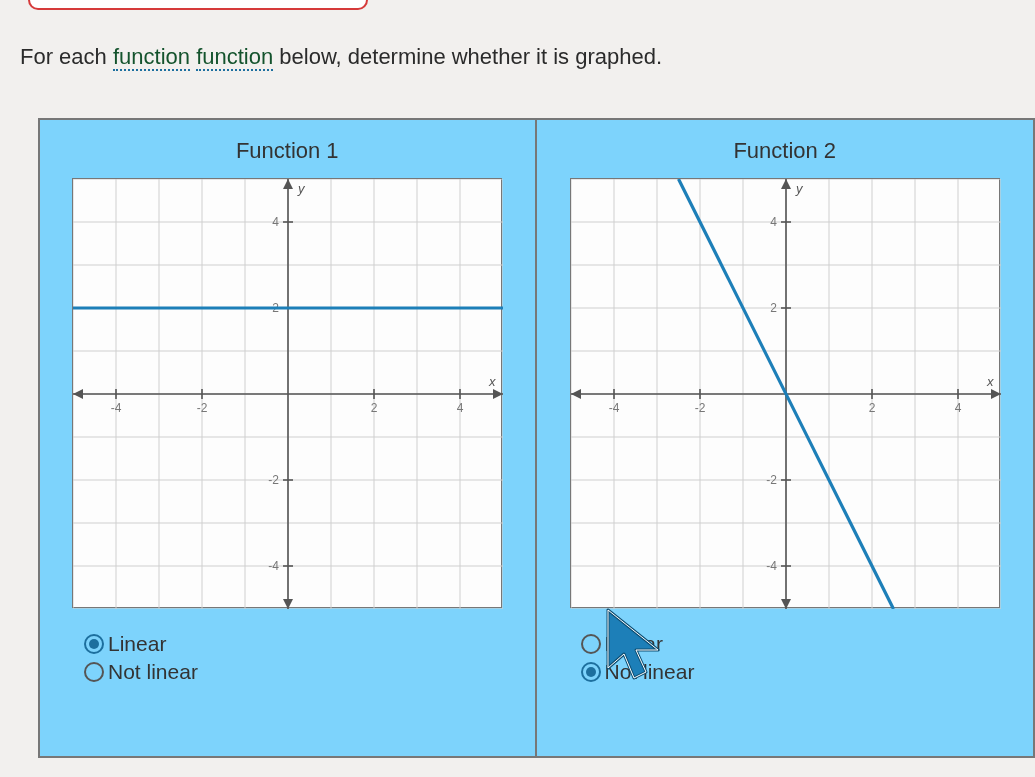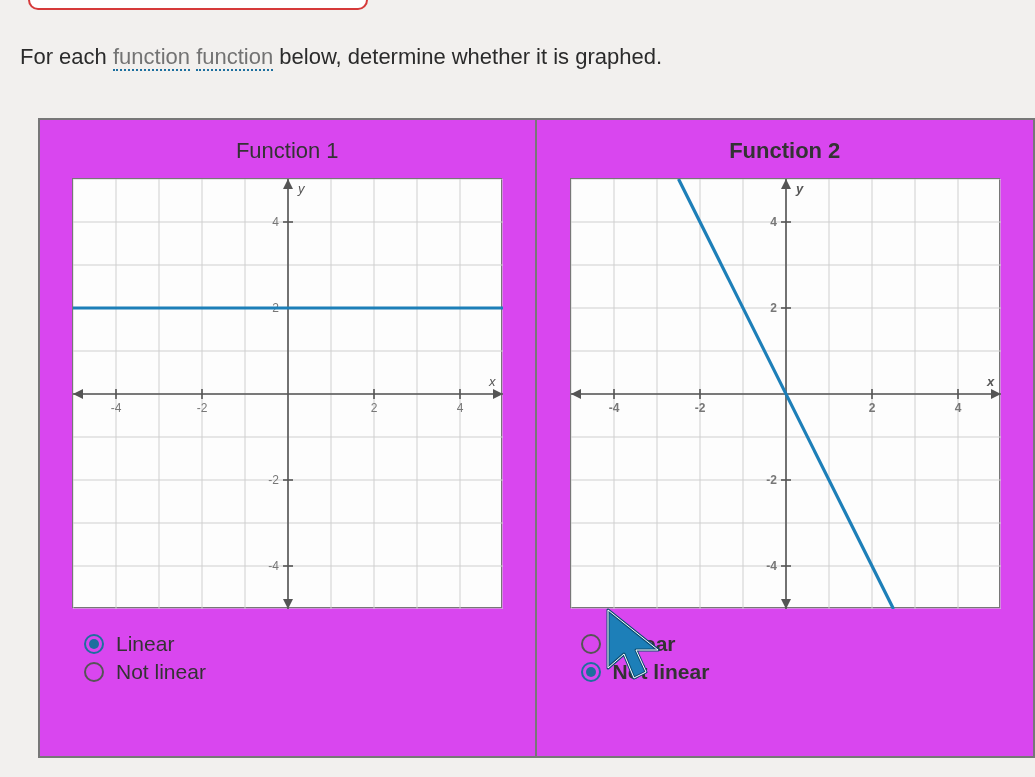--- a/index.html
+++ b/index.html
@@ -21,43 +21,43 @@
     background: #fff;
   }
   .instruction {
     position: absolute;
     top: 44px;
     left: 20px;
     font-size: 22px;
     color: #2b2b2b;
   }
   .deflink {
-    color: #737373;
+    color: #14532d;
     border-bottom: 2px dotted #1d6f9e;
     cursor: pointer;
   }
   .panel-row {
     position: absolute;
     top: 118px;
     left: 38px;
     right: 0;
     display: flex;
     gap: 0;
   }
   .panel {
     border: 2px solid #777;
-    background: #d946ef;
+    background: #7dd3fc;
     width: 500px;
     height: 640px;
     padding: 12px 18px 18px 18px;
     display: flex;
     flex-direction: column;
     align-items: center;
   }
-  .panel + .panel { border-left: none; font-weight: bold; }
+  .panel + .panel { border-left: none; }
   .panel-title {
     font-size: 22px;
     color: #333;
     margin: 6px 0 14px 0;
   }
   .graph-wrap {
     position: relative;
     width: 430px;
     height: 430px;
     border: 1.5px solid #777;
@@ -65,21 +65,21 @@
   }
   .options {
     width: 100%;
     margin-top: 20px;
     padding-left: 26px;
     text-align: left;
   }
   .opt-row {
     display: flex;
     align-items: center;
-    gap: 12px;
+    gap: 4px;
     font-size: 21px;
     color: #333;
     margin: 4px 0;
     cursor: pointer;
   }
   .radio {
     width: 20px; height: 20px;
     border: 2px solid #555;
     border-radius: 50%;
     display: inline-flex;

